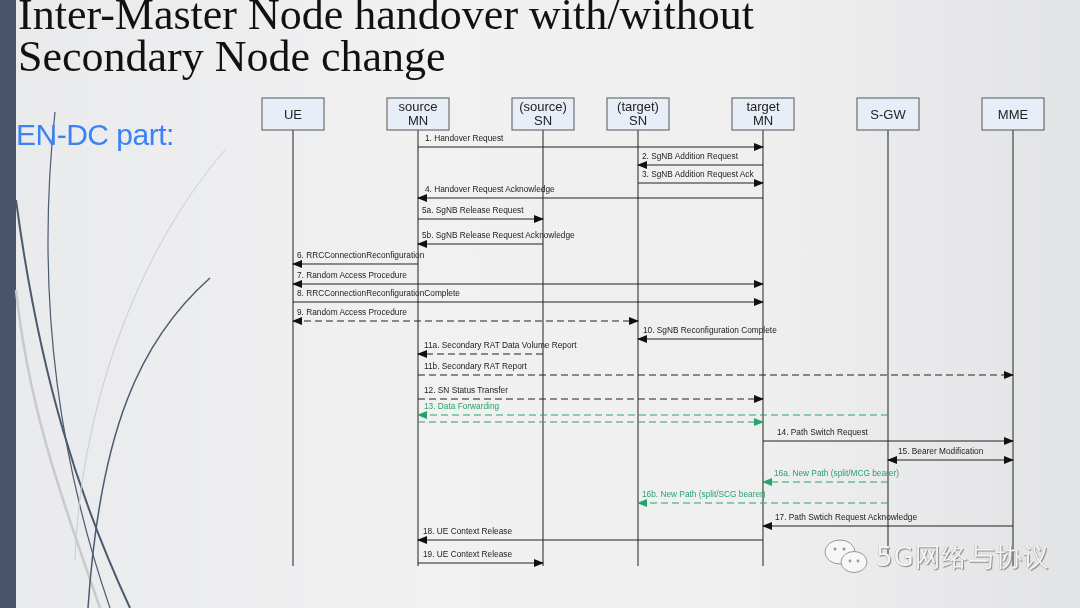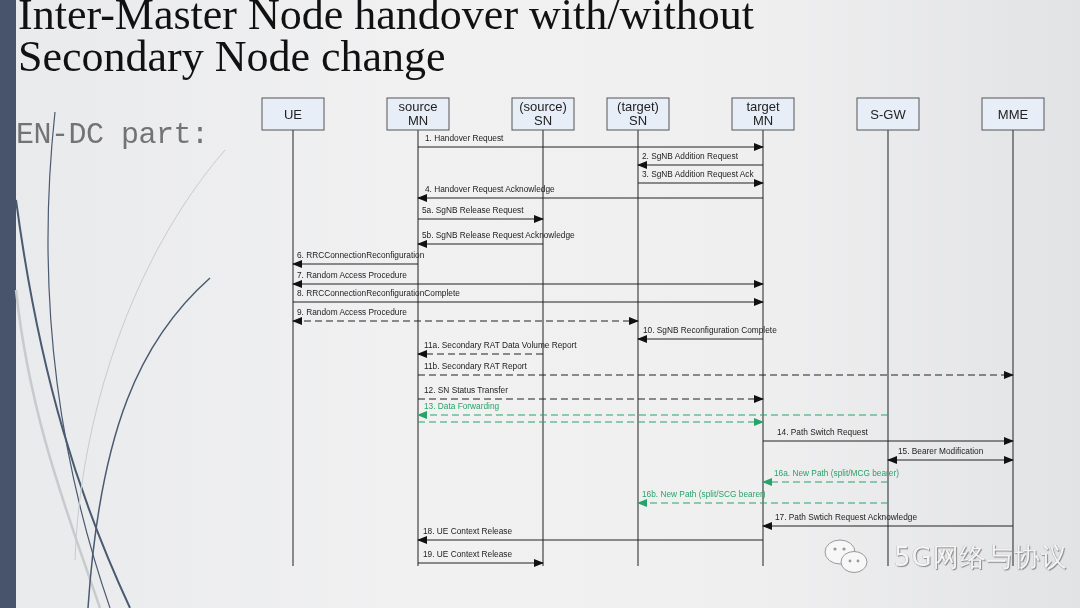--- a/index.html
+++ b/index.html
@@ -2,28 +2,28 @@
 <html><head>
 <meta charset="utf-8">
 <style>
   html,body{margin:0;padding:0;}
   body{width:1080px;height:608px;overflow:hidden;position:relative;
     background:linear-gradient(90deg,#e9eaec 0%,#f1f1f2 40%,#efeff0 70%,#e2e3e5 100%);
     font-family:"Liberation Sans",sans-serif;}
   .left-bar{position:absolute;left:0;top:0;width:16px;height:608px;background:#47546b;}
   .title{position:absolute;left:18px;top:-6px;font-family:"Liberation Serif",serif;
     font-size:44px;line-height:42px;color:#111;white-space:pre-line;}
-  .subtitle{position:absolute;left:16px;top:118px;font-family:Liberation Mono, monospace;
-    font-size:30px;color:#737373;letter-spacing:-0.5px;}
+  .subtitle{position:absolute;left:16px;top:118px;font-family:Liberation Sans, sans-serif;
+    font-size:30px;color:#3b82f6;letter-spacing:-0.5px;}
   svg.deco{position:absolute;left:0;top:0;}
   svg.diagram{position:absolute;left:0;top:0;}
   .node-label{font-family:"Liberation Sans",sans-serif;font-size:13px;fill:#222;}
   .msg-label{font-family:"Liberation Sans",sans-serif;font-size:8.3px;fill:#222;}
   .msg-label.green{fill:#27a36a;}
-  .watermark{position:absolute;left:822px;top:536px;display:flex;align-items:center;gap:22px;}
+  .watermark{position:absolute;left:822px;top:536px;display:flex;align-items:center;gap:4px;}
   .wm-text{font-family:"DejaVu Sans",sans-serif;font-size:26px;color:#f4f4f4;
     text-shadow:1px 1px 1px #888,-0.5px -0.5px 0 #bbb;letter-spacing:1px;}
 </style>
 </head>
 <body>
 
 <div class="left-bar"></div>
 
 <svg class="deco" width="1080" height="608">
   <path d="M55,112 C40,250 45,420 110,608" stroke="#4a5a70" stroke-width="1.2" fill="none"></path>

